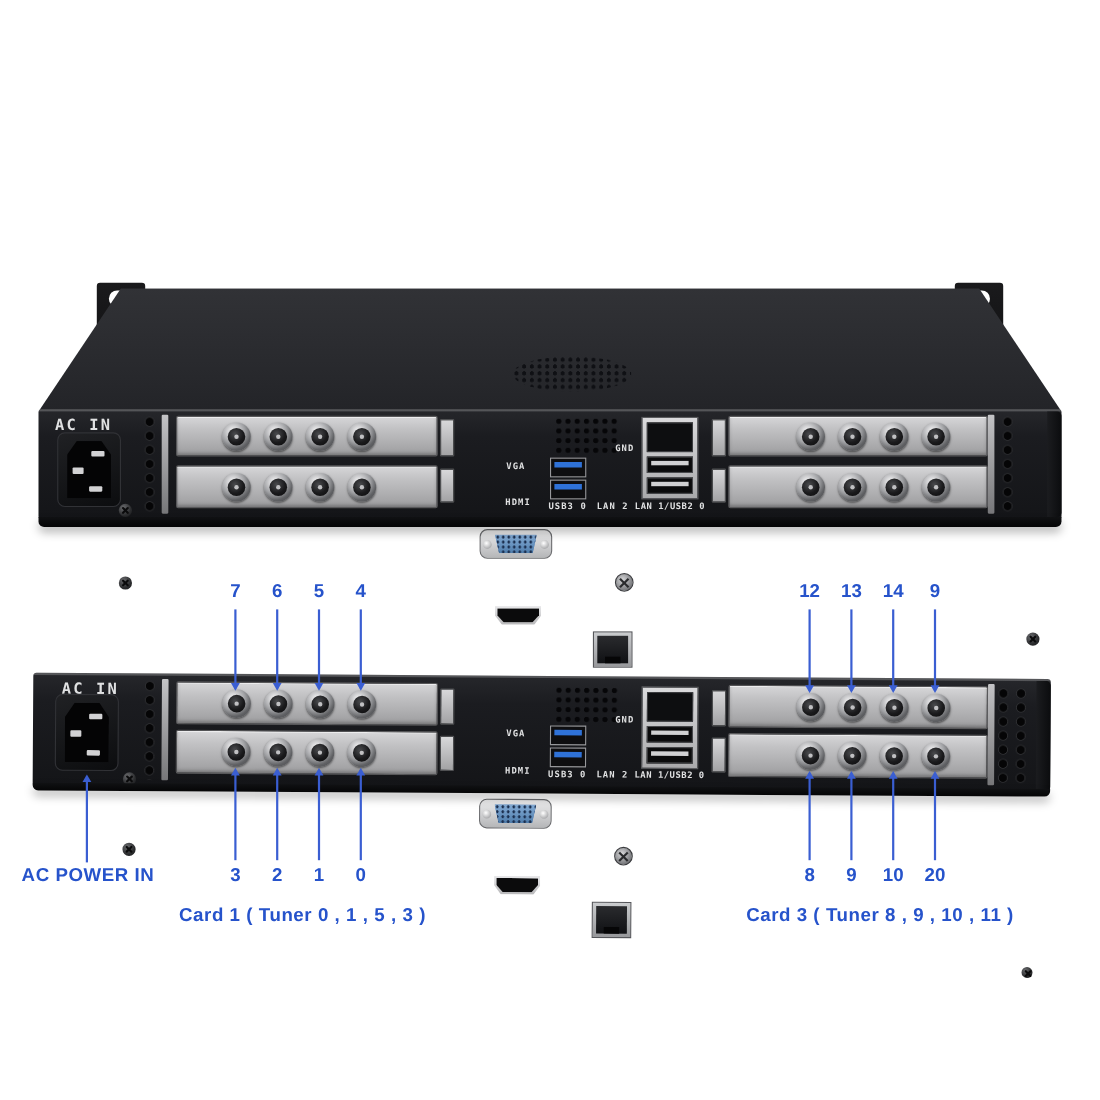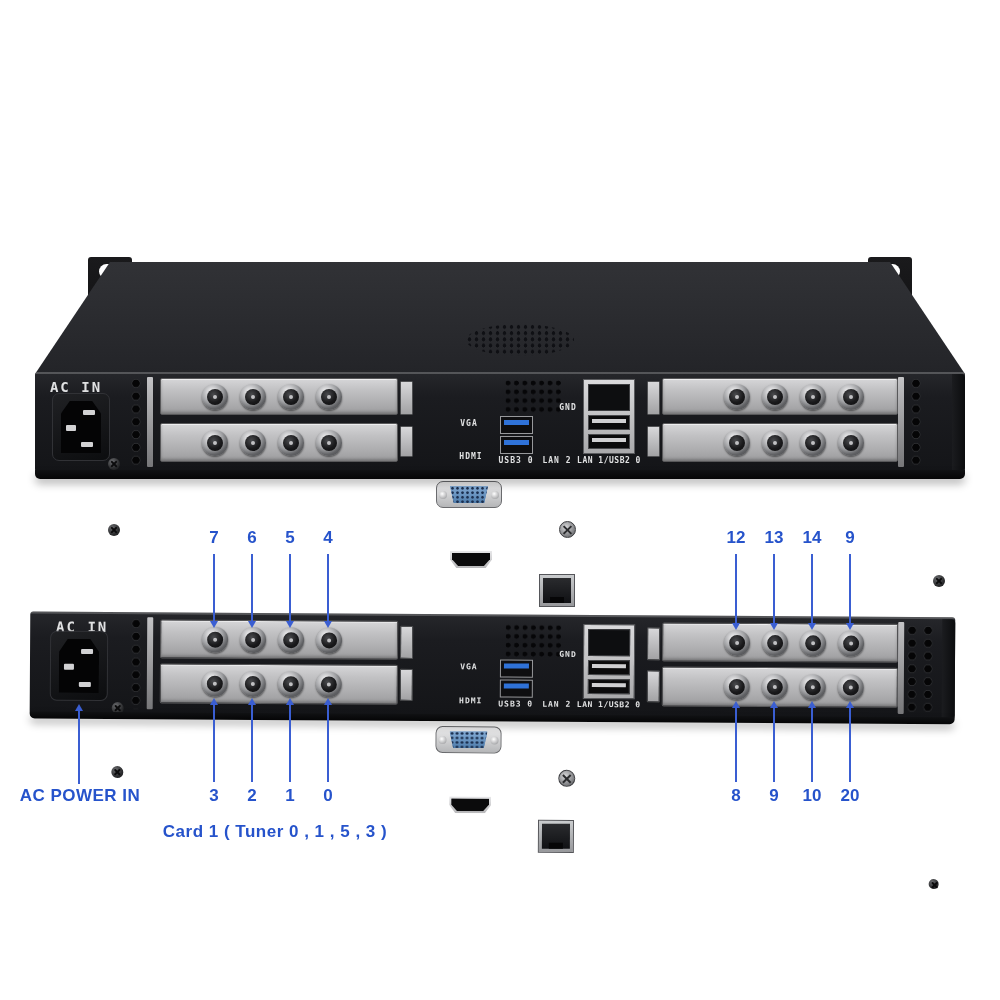--- a/index.html
+++ b/index.html
@@ -295,14 +295,15 @@
   <span class="abs num" style="left:252px;top:786px">2</span>
   <span class="abs num" style="left:290px;top:786px">1</span>
   <span class="abs num" style="left:328px;top:786px">0</span>
   <span class="abs num" style="left:736px;top:786px">8</span>
   <span class="abs num" style="left:774px;top:786px">9</span>
   <span class="abs num" style="left:812px;top:786px">10</span>
   <span class="abs num" style="left:850px;top:786px">20</span>
 
   <div class="abs blue" style="left:6px;top:786px;width:148px">AC POWER IN</div>
   <div class="abs blue" style="left:130px;top:822px;width:290px">Card 1 ( Tuner 0 , 1 , 5 , 3 )</div>
+  <div class="abs blue" style="left:645px;top:822px;width:310px">Card 3 ( Tuner 8 , 9 , 10 , 11 )</div>
 
 </div>
 
 </body></html>

